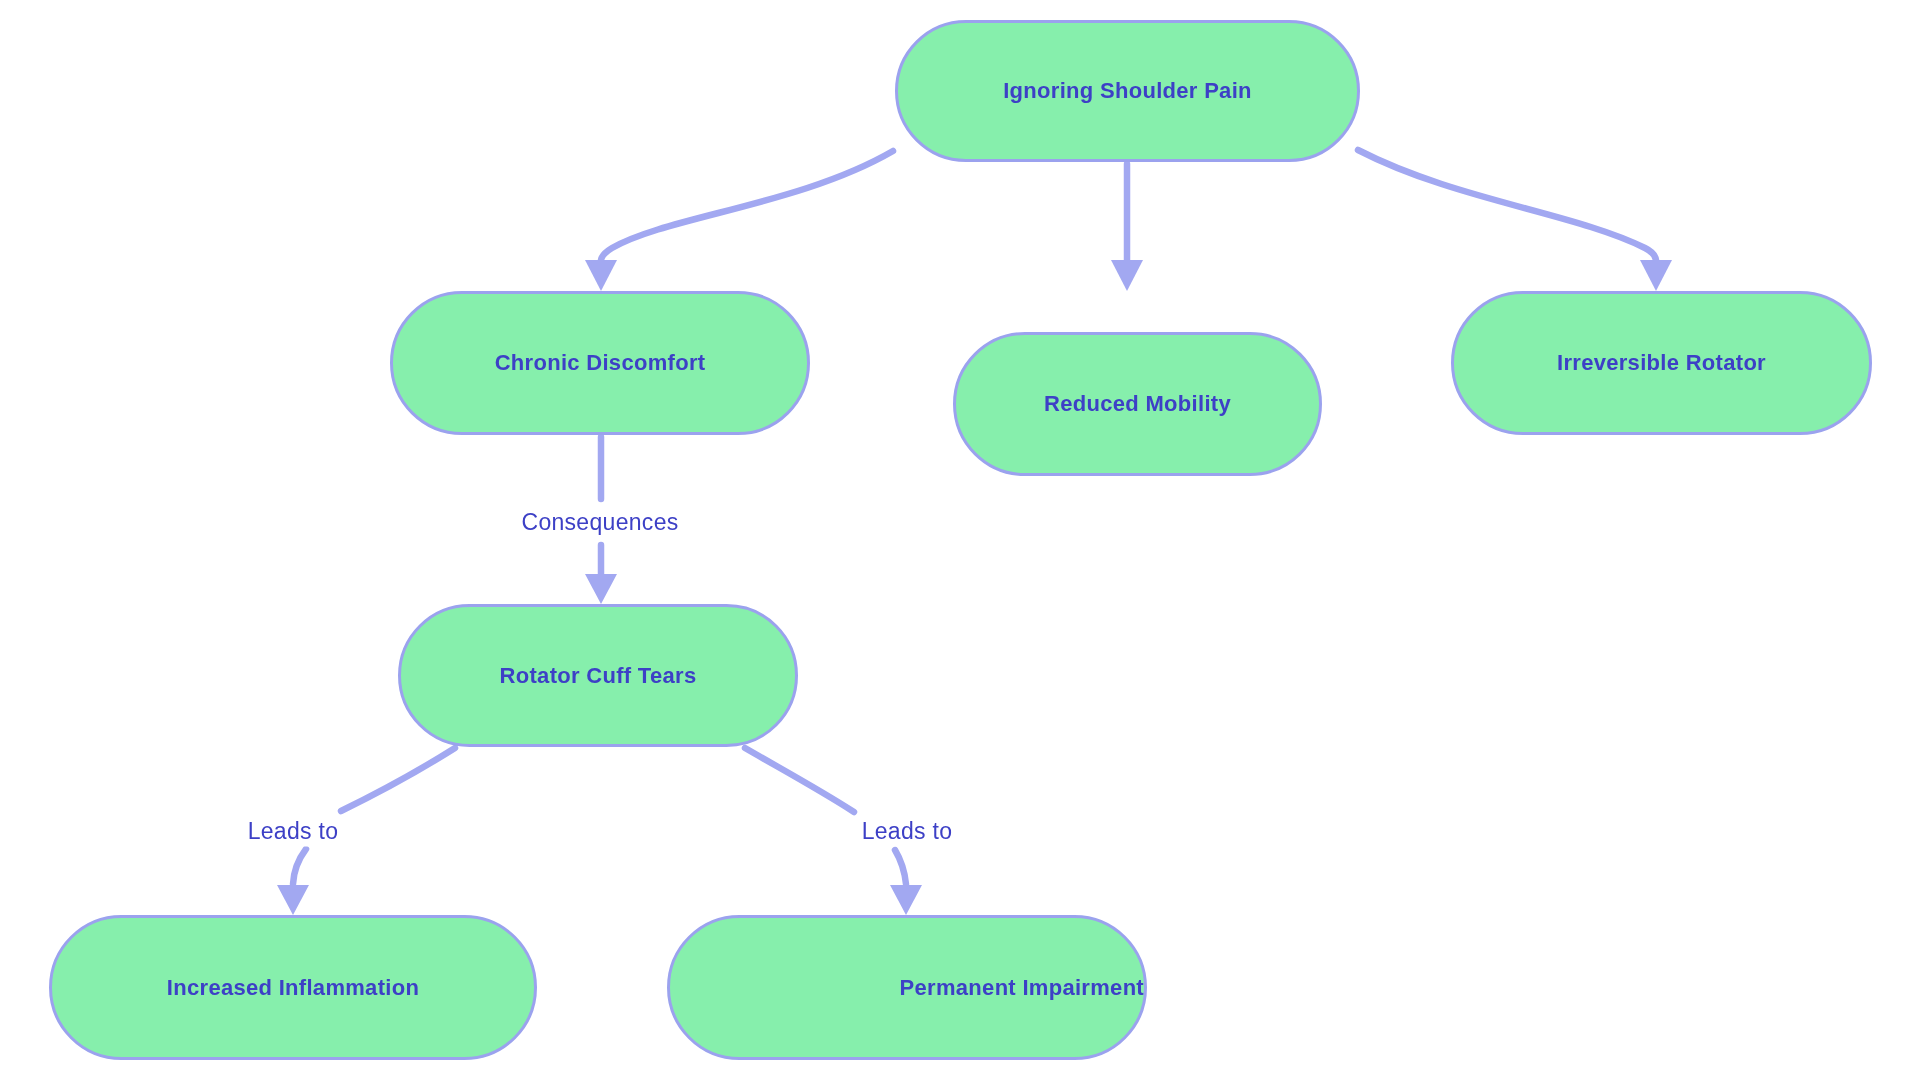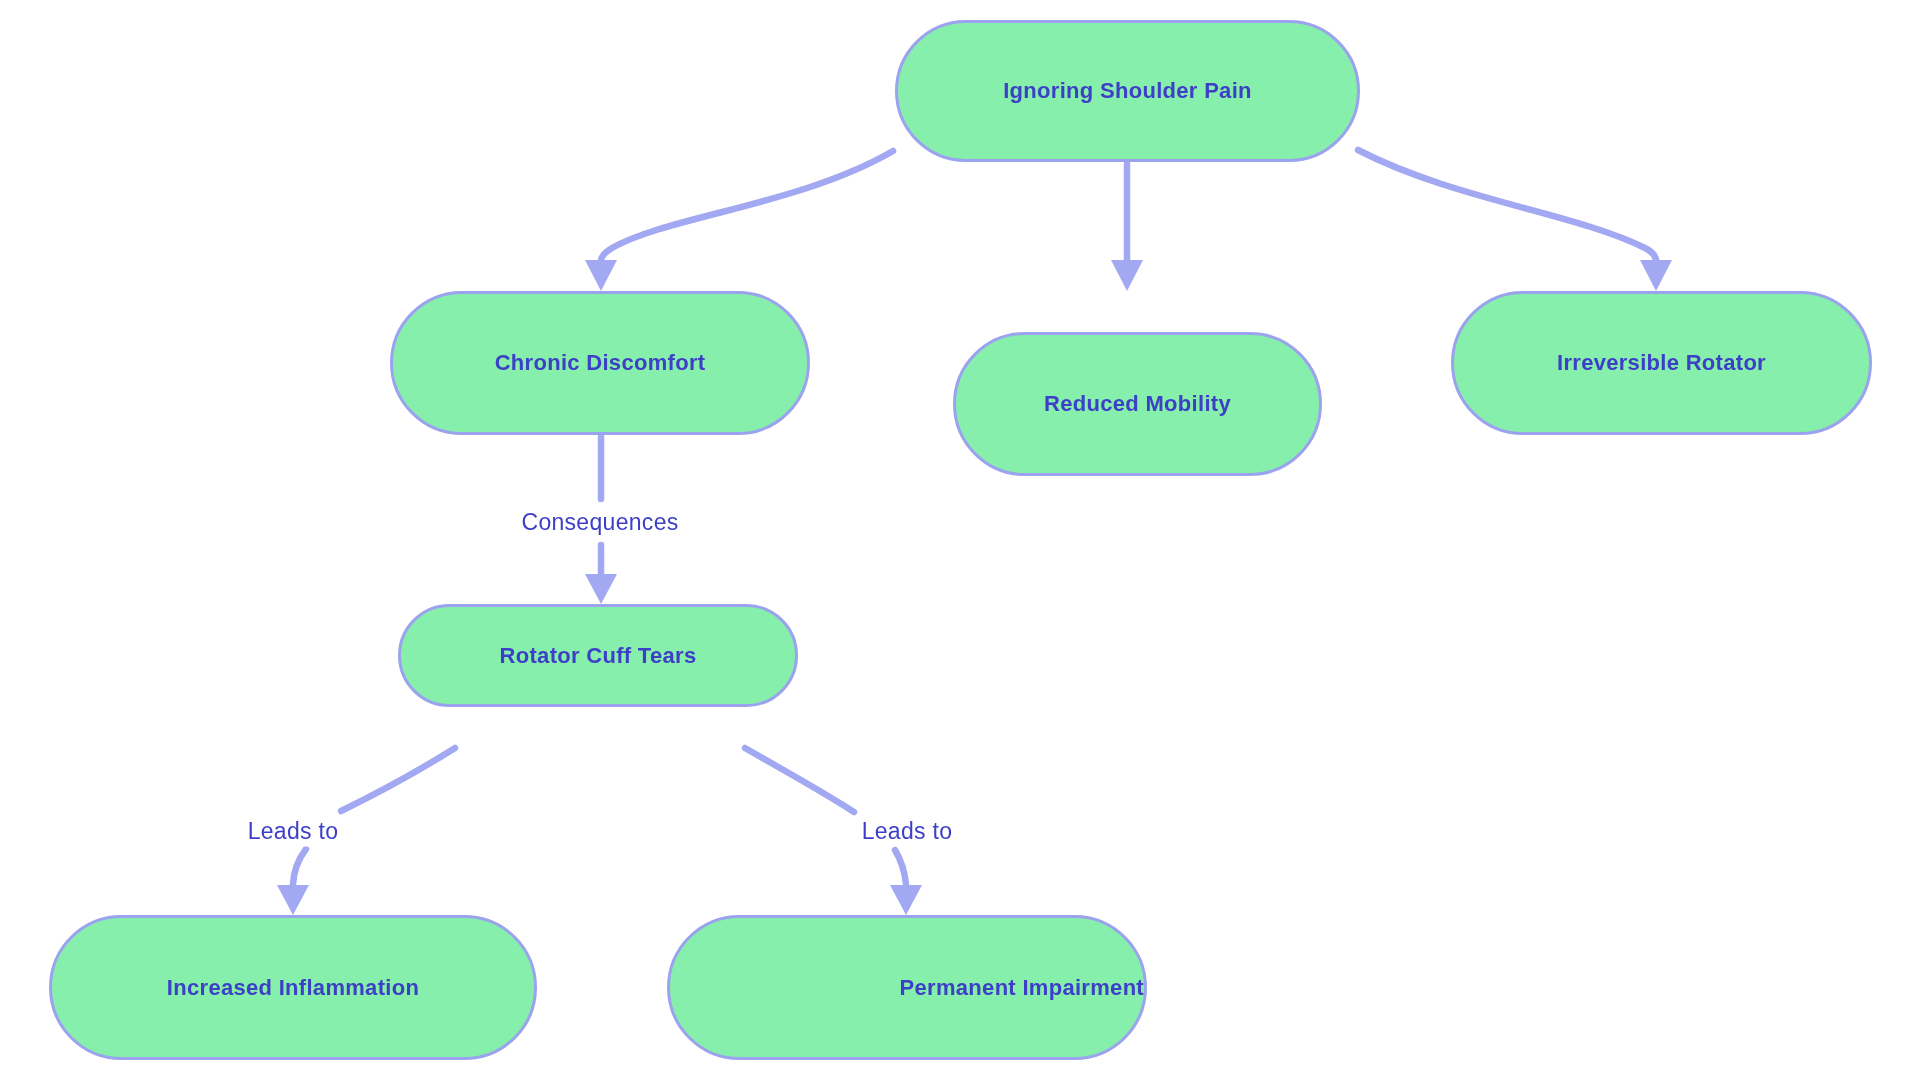--- a/index.html
+++ b/index.html
@@ -44,21 +44,21 @@
     text-align: center;
     color: #3d40c6;
     font-size: 22px;
     font-weight: 700;
     letter-spacing: 0.3px;
   }
   .n1 { left: 895px; top: 20px;  width: 465px; height: 142px; }
   .n2 { left: 390px; top: 291px; width: 420px; height: 144px; }
   .n3 { left: 953px; top: 291px; width: 369px; height: 144px; margin-top: 41px; }
   .n4 { left: 1451px; top: 291px; width: 421px; height: 144px; }
-  .n5 { left: 398px; top: 604px; width: 400px; height: 103px; }
+  .n5 { left: 398px; top: 604px; width: 400px; height: 143px; }
   .n6 { left: 49px;  top: 915px; width: 488px; height: 145px; }
   .n7 { left: 667px; top: 915px; width: 480px; height: 145px; justify-content: flex-end; }
   .edge-label {
     position: absolute;
     transform: translate(-50%, -50%);
     background: #ffffff;
     padding: 2px 6px;
     color: #3d40c6;
     font-size: 23px;
     font-weight: 500;

